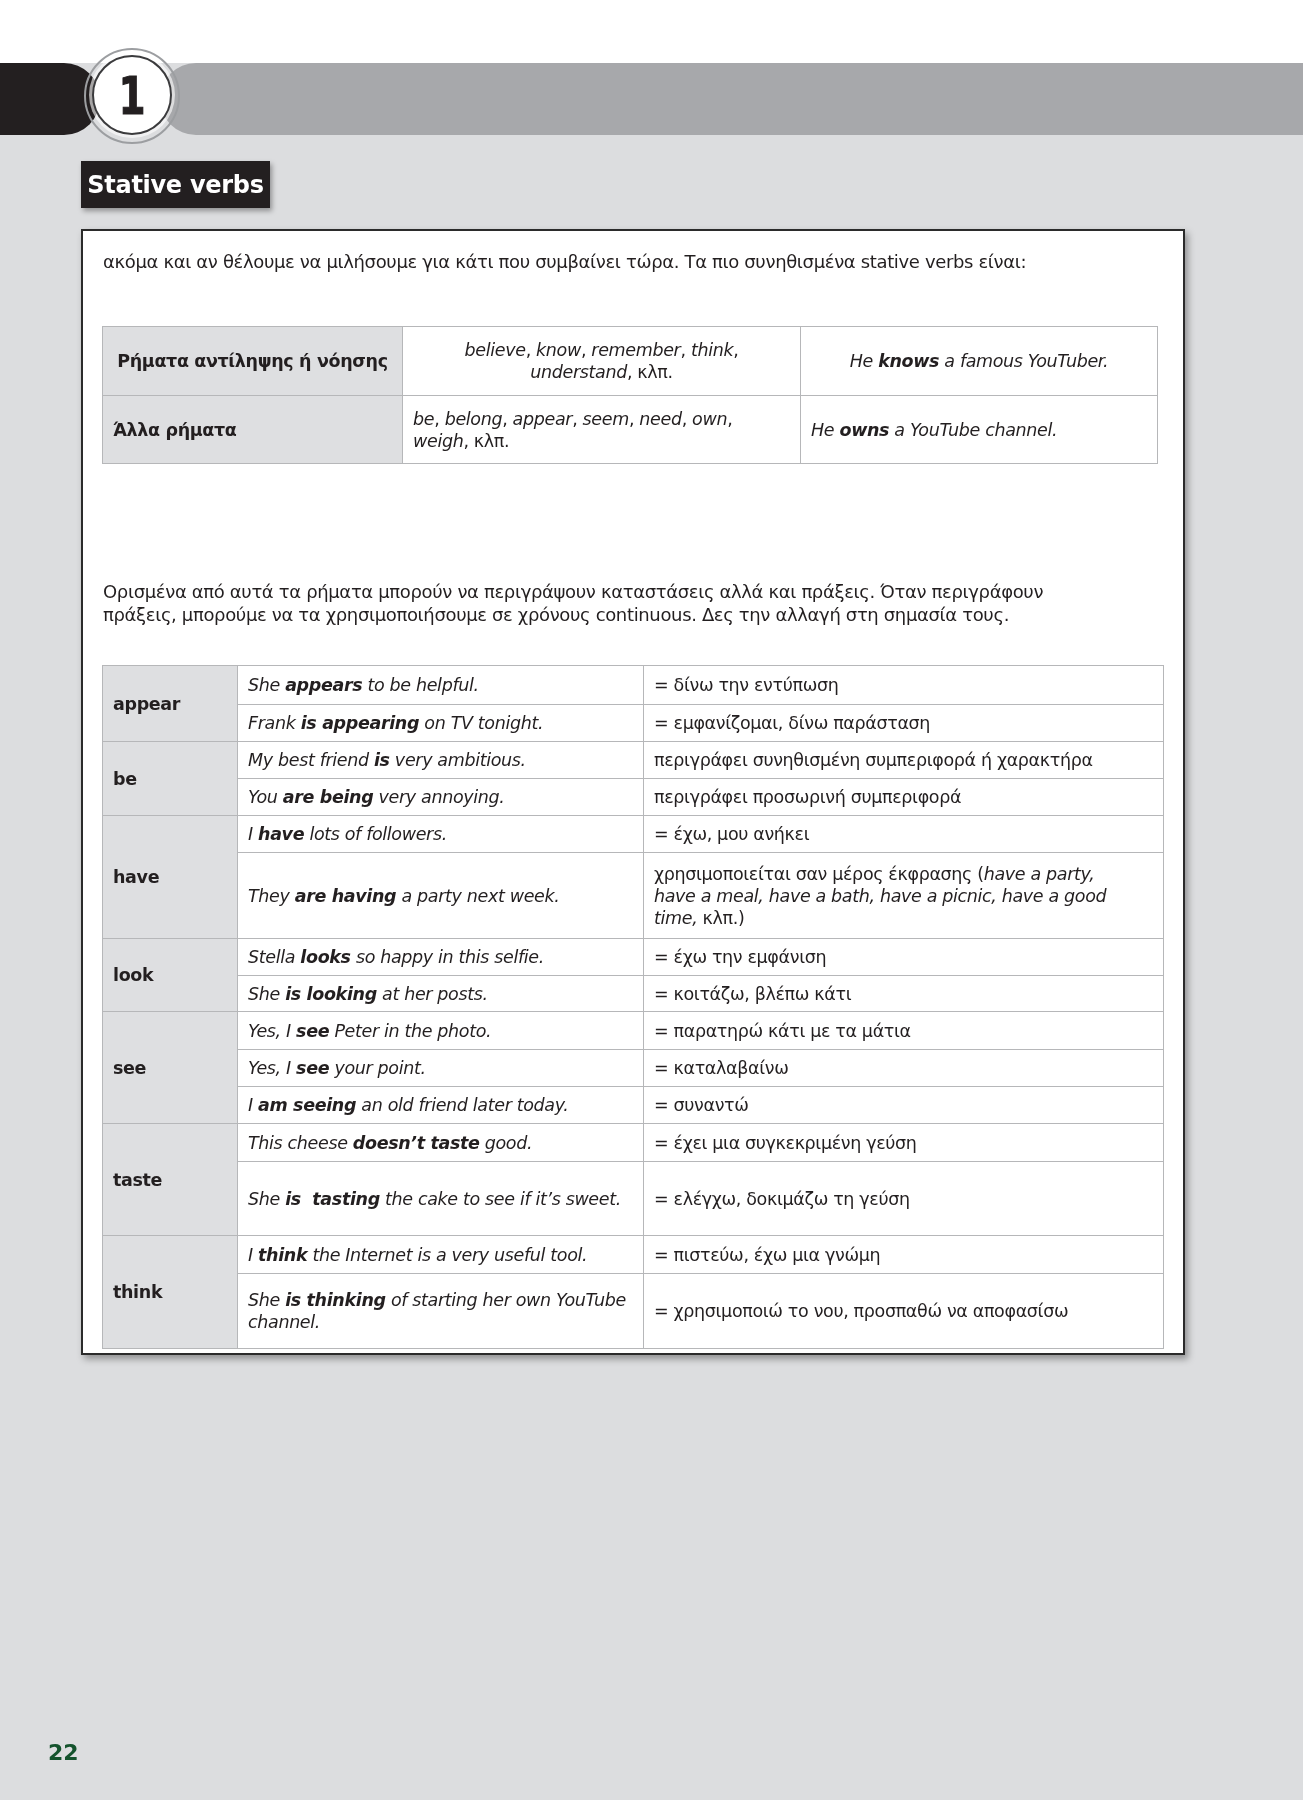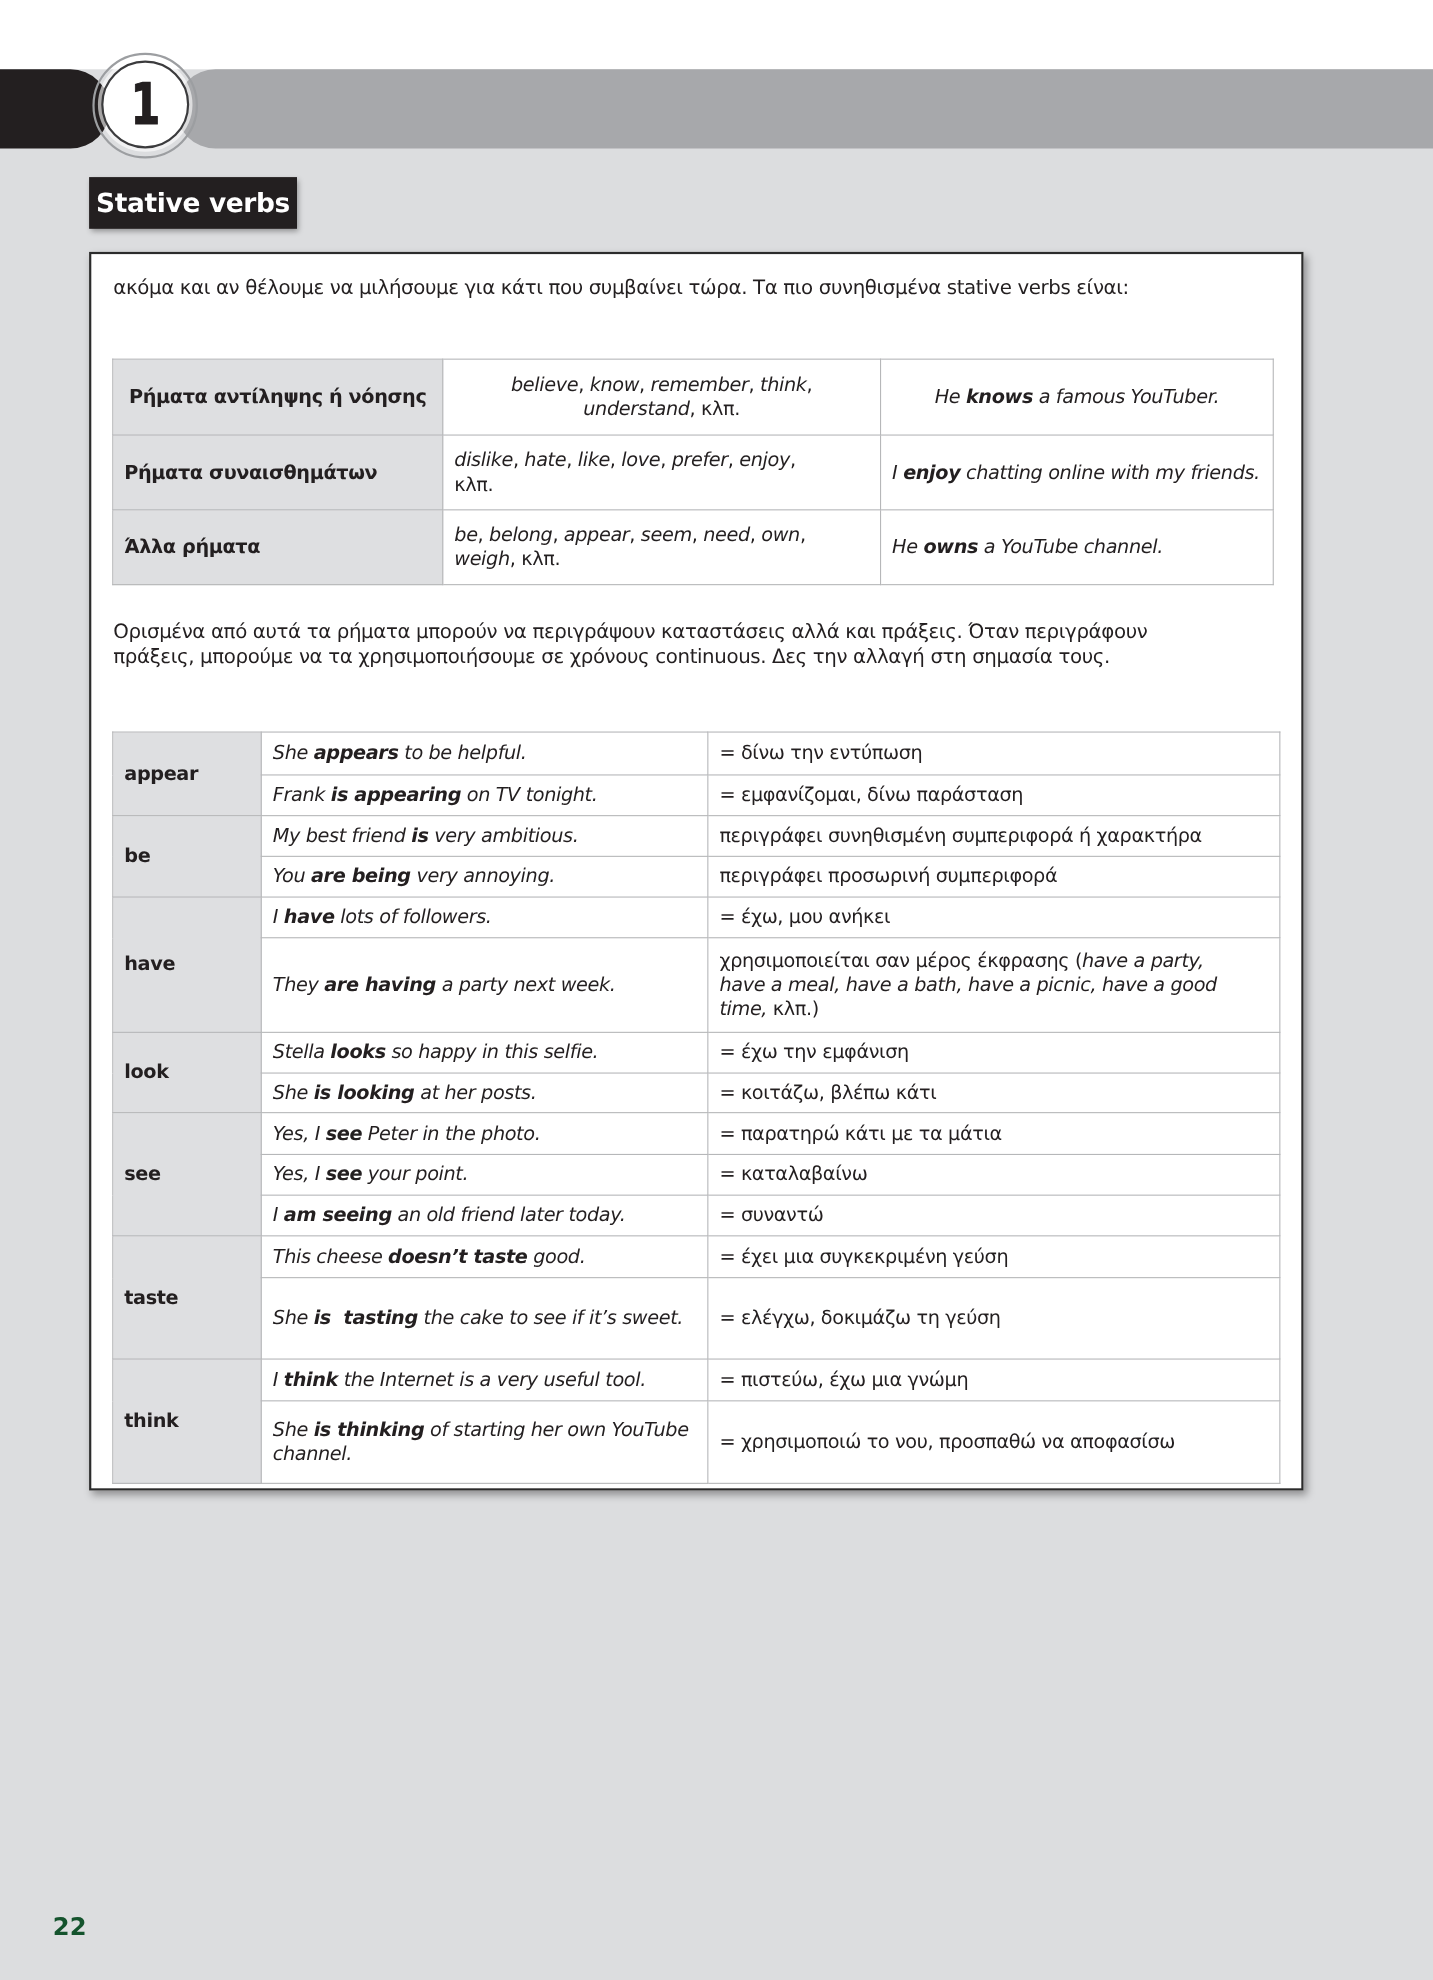--- a/index.html
+++ b/index.html
@@ -64,21 +64,21 @@
   }
   .para {
     position: absolute;
     font-family: "DejaVu Sans", sans-serif;
     font-size: 18px; line-height: 23px;
     color: #231f20;
     letter-spacing: -0.35px;
     white-space: nowrap;
   }
   .para-intro { left: 103px; top: 250px; }
-  .para-mid { left: 103px; top: 563px; }
+  .para-mid { left: 103px; top: 580px; }
   table {
     position: absolute;
     border-collapse: collapse;
     font-family: "DejaVu Sans", sans-serif;
     font-size: 17.5px;
     color: #231f20;
     letter-spacing: -0.35px;
   }
   td {
     border: 1.5px solid #b6b7b9;
@@ -131,25 +131,20 @@
       <col class="c2">
       <col class="c3">
     </colgroup>
   <tbody id="t1-body">
       <tr style="height: 69px; text-align: center;">
         <td class="cat">Ρήματα αντίληψης ή νόησης</td>
         <td><i>believe</i>, <i>know</i>, <i>remember</i>, <i>think</i>,<br><i>understand</i>, κλπ.</td>
         <td class="it"><span style="white-space: pre-wrap;">He </span><b>knows</b><span style="white-space: pre-wrap;"> a famous YouTuber.</span></td>
       </tr>
       <tr style="height: 68px;">
-        <td class="cat">Ρήματα συναισθημάτων</td>
-        <td><i>dislike</i>, <i>hate</i>, <i>like</i>, <i>love</i>, <i>prefer</i>, <i>enjoy</i>,<br>κλπ.</td>
-        <td class="it"><span style="white-space: pre-wrap;">I </span><b>enjoy</b><span style="white-space: pre-wrap;"> chatting online with my friends.</span></td>
-      </tr>
-      <tr style="height: 68px;">
         <td class="cat">Άλλα ρήματα</td>
         <td><i>be</i>, <i>belong</i>, <i>appear</i>, <i>seem</i>, <i>need</i>, <i>own</i>,<br><i>weigh</i>, κλπ.</td>
         <td class="it"><span style="white-space: pre-wrap;">He </span><b>owns</b><span style="white-space: pre-wrap;"> a YouTube channel.</span></td>
       </tr>
     </tbody>
 </table>
 
 <div class="para para-mid">
   <div>Ορισμένα από αυτά τα ρήματα μπορούν να περιγράψουν καταστάσεις αλλά και πράξεις. Όταν περιγράφουν</div>
   <div>πράξεις, μπορούμε να τα χρησιμοποιήσουμε σε χρόνους continuous. Δες την αλλαγή στη σημασία τους.</div>

